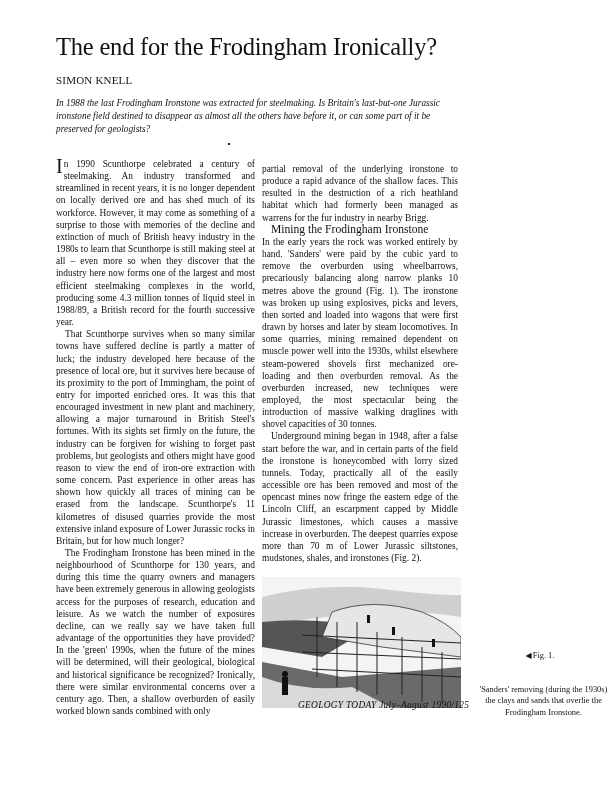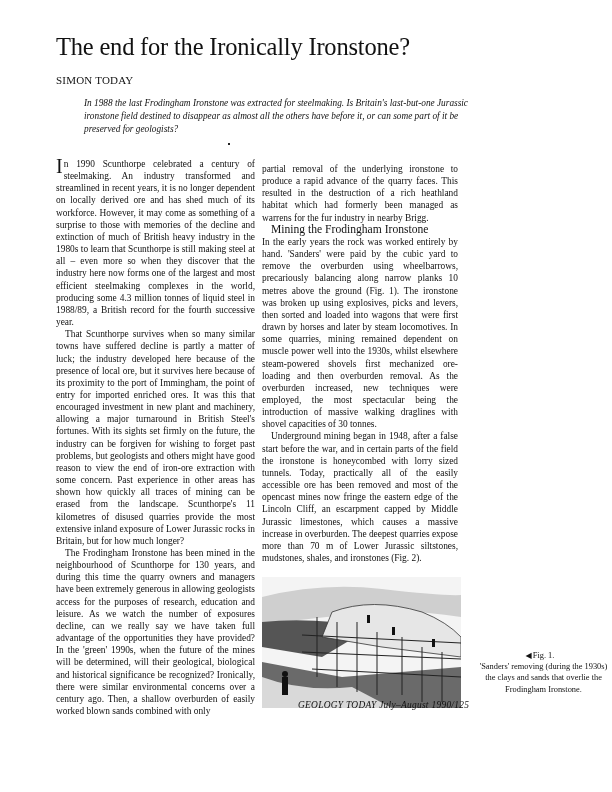--- a/index.html
+++ b/index.html
@@ -1,50 +1,50 @@
 <!DOCTYPE html>
 <html><head>
 <meta charset="utf-8">
 <style>
   html, body { margin: 0; padding: 0; background: #ffffff; }
   body { width: 612px; height: 792px; position: relative; overflow: hidden; color: #111; font-family: "Liberation Serif", "DejaVu Serif", serif; }
   .title { position: absolute; left: 56px; top: 33px; font-size: 24.5px; letter-spacing: -0.2px; white-space: nowrap; }
   .author { position: absolute; left: 56px; top: 74px; font-size: 11px; letter-spacing: 0.2px; }
-  .standfirst { position: absolute; left: 56px; top: 97px; width: 396px; font-style: italic; font-size: 9.3px; line-height: 13px; margin-left: 28px; }
+  .standfirst { position: absolute; left: 56px; top: 97px; width: 396px; font-style: italic; font-size: 9.3px; line-height: 13px; }
   .dot { position: absolute; left: 228px; top: 143px; width: 2px; height: 2px; background: #222; }
   .col { position: absolute; font-size: 9.4px; line-height: 12.15px; text-align: justify; }
   .col-left { left: 56px; top: 158px; width: 199px; }
   .col-right { left: 262px; top: 163px; width: 196px; }
   .col p { margin: 0; text-indent: 9px; }
   .col p.first { text-indent: 0; }
   .dropcap { font-size: 20px; line-height: 14px; float: left; margin-right: 1px; margin-top: 1px; }
   .section-heading { font-weight: normal; font-size: 11.6px; margin: 12px 0 5px 0; text-indent: 0; }
   .figure { position: absolute; left: 262px; top: 577px; width: 199px; height: 131px; background: #fafafa; overflow: hidden; }
   .figure svg { display: block; }
   .caption { position: absolute; left: 470px; top: 650px; width: 140px; font-size: 8.4px; line-height: 11.2px; text-align: center; }
   .caption .arrow { font-size: 8px; margin-right: 1px; }
-  .caption .indent { padding-left: 7px; display: block; }
+  .caption .indent { padding-left: 7px; display: block; margin-top: 23px; }
   .footer { position: absolute; left: 298px; top: 700px; font-size: 9.4px; font-style: italic; letter-spacing: 0.3px; white-space: nowrap; }
 </style>
 </head>
 <body>
 
-<h1 class="title" style="margin:0;font-weight:normal;">The end for the Ironically Ironstone?</h1>
-<div class="author">SIMON TODAY</div>
+<h1 class="title" style="margin:0;font-weight:normal;">The end for the Frodingham Ironically?</h1>
+<div class="author">SIMON KNELL</div>
 <div class="standfirst">In 1988 the last Frodingham Ironstone was extracted for steelmaking. Is Britain's last-but-one Jurassic ironstone field destined to disappear as almost all the others have before it, or can some part of it be preserved for geologists?</div>
 <div class="dot"></div>
 
 <div class="col col-left">
   <p class="first"><span class="dropcap">I</span><span>n 1990 Scunthorpe celebrated a century of steelmaking. An industry transformed and streamlined in recent years, it is no longer dependent on locally derived ore and has shed much of its workforce. However, it may come as something of a surprise to those with memories of the decline and extinction of much of British heavy industry in the 1980s to learn that Scunthorpe is still making steel at all – even more so when they discover that the industry here now forms one of the largest and most efficient steelmaking complexes in the world, producing some 4.3 million tonnes of liquid steel in 1988/89, a British record for the fourth successive year.</span></p>
   <p>That Scunthorpe survives when so many similar towns have suffered decline is partly a matter of luck; the industry developed here because of the presence of local ore, but it survives here because of its proximity to the port of Immingham, the point of entry for imported enriched ores. It was this that encouraged investment in new plant and machinery, allowing a major turnaround in British Steel's fortunes. With its sights set firmly on the future, the industry can be forgiven for wishing to forget past problems, but geologists and others might have good reason to view the end of iron-ore extraction with some concern. Past experience in other areas has shown how quickly all traces of mining can be erased from the landscape. Scunthorpe's 11 kilometres of disused quarries provide the most extensive inland exposure of Lower Jurassic rocks in Britain, but for how much longer?</p>
   <p>The Frodingham Ironstone has been mined in the neighbourhood of Scunthorpe for 130 years, and during this time the quarry owners and managers have been extremely generous in allowing geologists access for the purposes of research, education and leisure. As we watch the number of exposures decline, can we really say we have taken full advantage of the opportunities they have provided? In the 'green' 1990s, when the future of the mines will be determined, will their geological, biological and historical significance be recognized? Ironically, there were similar environmental concerns over a century ago. Then, a shallow overburden of easily worked blown sands combined with only</p>
 </div>
 
 <div class="col col-right">
-  <p class="first">partial removal of the underlying ironstone to produce a rapid advance of the quarry faces. This resulted in the destruction of a rich heathland habitat which had formerly been managed as warrens for the fur industry in nearby Brigg.</p>
+  <p class="first">partial removal of the underlying ironstone to produce a rapid advance of the shallow faces. This resulted in the destruction of a rich heathland habitat which had formerly been managed as warrens for the fur industry in nearby Brigg.</p>
   <p class="section-heading">Mining the Frodingham Ironstone</p>
   <p class="first">In the early years the rock was worked entirely by hand. 'Sanders' were paid by the cubic yard to remove the overburden using wheelbarrows, precariously balancing along narrow planks 10 metres above the ground (Fig. 1). The ironstone was broken up using explosives, picks and levers, then sorted and loaded into wagons that were first drawn by horses and later by steam locomotives. In some quarries, mining remained dependent on muscle power well into the 1930s, whilst elsewhere steam-powered shovels first mechanized ore-loading and then overburden removal. As the overburden increased, new techniques were employed, the most spectacular being the introduction of massive walking draglines with shovel capacities of 30 tonnes.</p>
   <p>Underground mining began in 1948, after a false start before the war, and in certain parts of the field the ironstone is honeycombed with lorry sized tunnels. Today, practically all of the easily accessible ore has been removed and most of the opencast mines now fringe the eastern edge of the Lincoln Cliff, an escarpment capped by Middle Jurassic limestones, which causes a massive increase in overburden. The deepest quarries expose more than 70 m of Lower Jurassic siltstones, mudstones, shales, and ironstones (Fig. 2).</p>
 </div>
 
 <div class="figure" title="Black and white photograph of workers on timber scaffolding and planks in a quarry">
   <svg width="199" height="131" viewBox="0 0 199 131">
     <rect width="199" height="131" fill="#f4f4f4"></rect>
     <path d="M0 20 Q60 5 120 12 T199 18 L199 40 Q140 30 80 38 T0 45 Z" fill="#cfcfcf"></path>
     <path d="M0 45 Q50 40 110 50 L60 80 L0 70 Z" fill="#555"></path>

